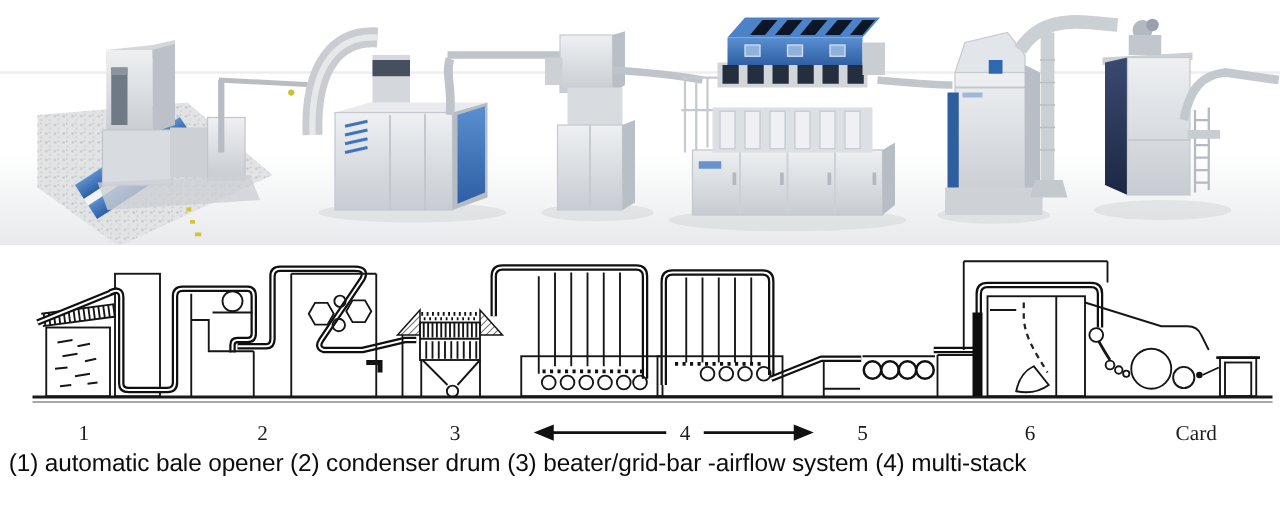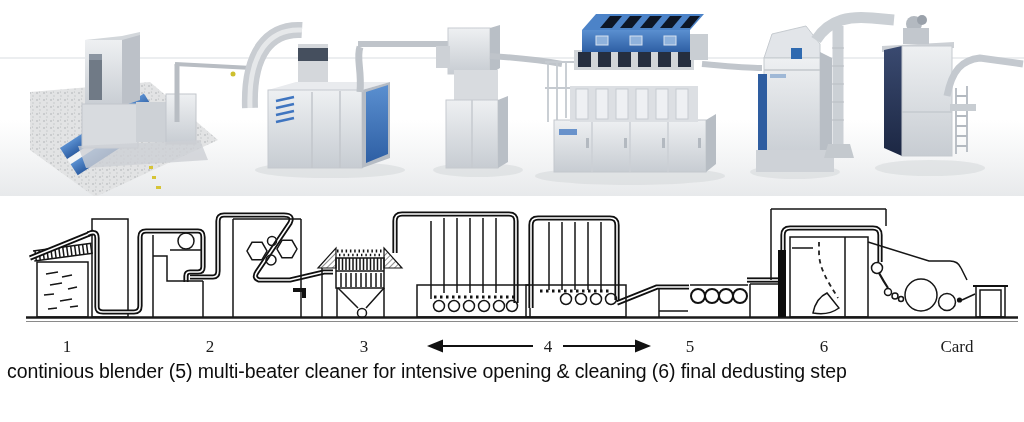--- a/index.html
+++ b/index.html
@@ -346,16 +346,16 @@
       <text class="lbl" x="957" y="352" text-anchor="middle">Card</text>
       <g>
         <path d="M441,346 H533 M563,346 H637" stroke="#111" stroke-width="2.2" fill="none"></path>
         <polygon points="427,346 443,339.5 443,352.5" fill="#111"></polygon>
         <polygon points="651,346 635,339.5 635,352.5" fill="#111"></polygon>
       </g>
     </g>
   </svg>
 
   <div id="caption">
-    <div class="cap-line">continious blender (5) multi-beater cleaner for intensive opening &amp; cleaning (6) final dedusting step</div>
+    <div class="cap-line">(1) automatic bale opener (2) condenser drum (3) beater/grid-bar -airflow system (4) multi-stack</div>
   </div>
 
 </div>
 
 </body></html>

